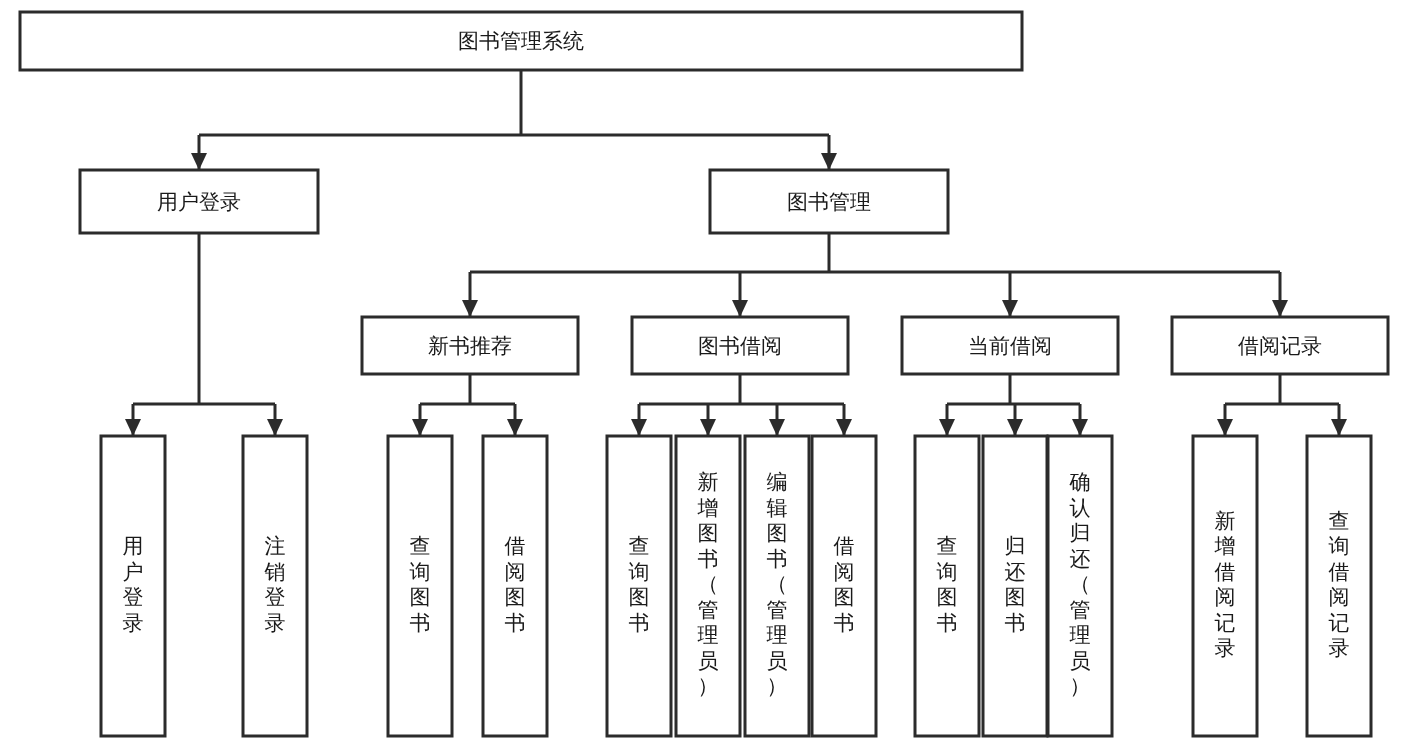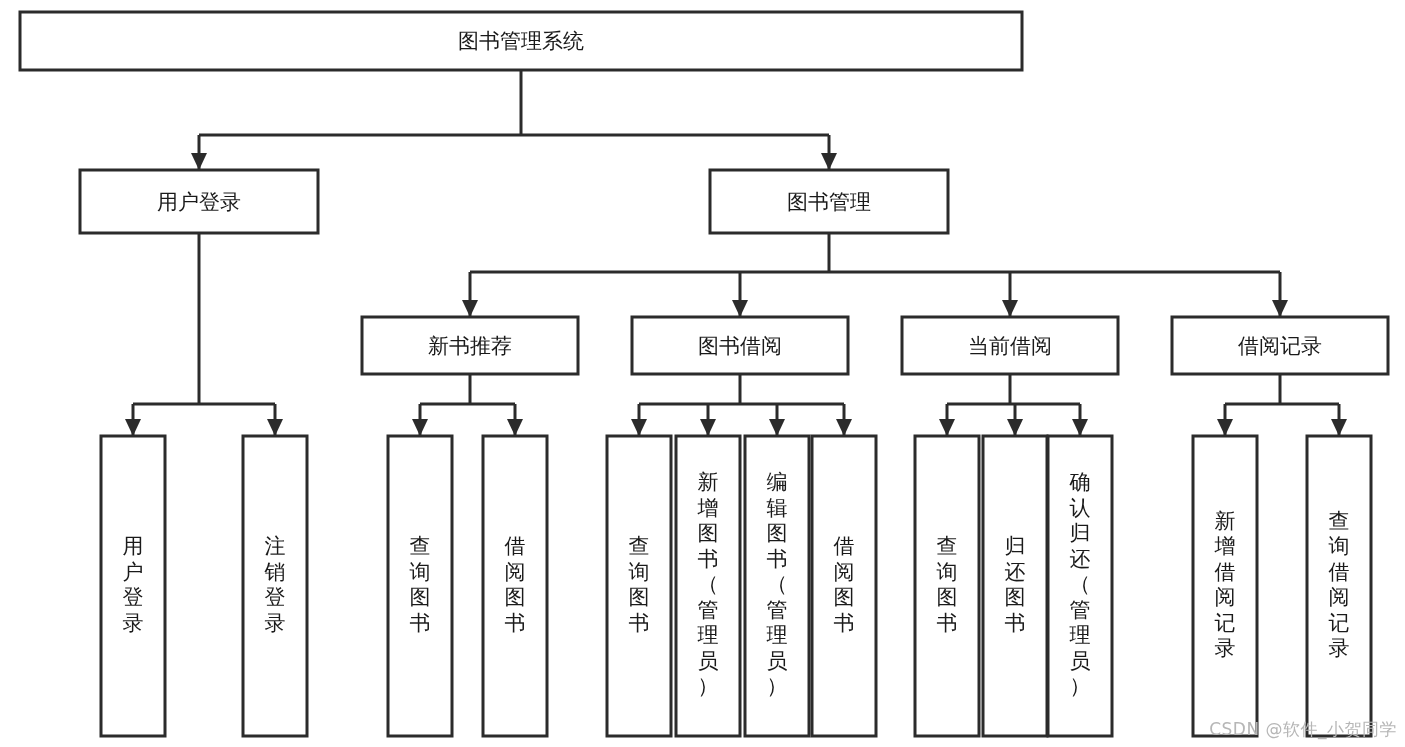--- a/index.html
+++ b/index.html
@@ -197,15 +197,14 @@
           <rect x="1193" y="436" width="64" height="300" class="node-box"></rect>
           <text x="1225" y="527.5" class="node-label-vertical"><tspan x="1225" dy="0">新</tspan><tspan x="1225" dy="25.5">增</tspan><tspan x="1225" dy="25.5">借</tspan><tspan x="1225" dy="25.5">阅</tspan><tspan x="1225" dy="25.5">记</tspan><tspan x="1225" dy="25.5">录</tspan></text>
         </g>
         <g>
           <rect x="1307" y="436" width="64" height="300" class="node-box"></rect>
           <text x="1339" y="527.5" class="node-label-vertical"><tspan x="1339" dy="0">查</tspan><tspan x="1339" dy="25.5">询</tspan><tspan x="1339" dy="25.5">借</tspan><tspan x="1339" dy="25.5">阅</tspan><tspan x="1339" dy="25.5">记</tspan><tspan x="1339" dy="25.5">录</tspan></text>
         </g>
       </g>
   </svg>
 
-  <div class="watermark">CSDN @软件_小贺同学</div>
 
 </div>
 
 </body></html>

